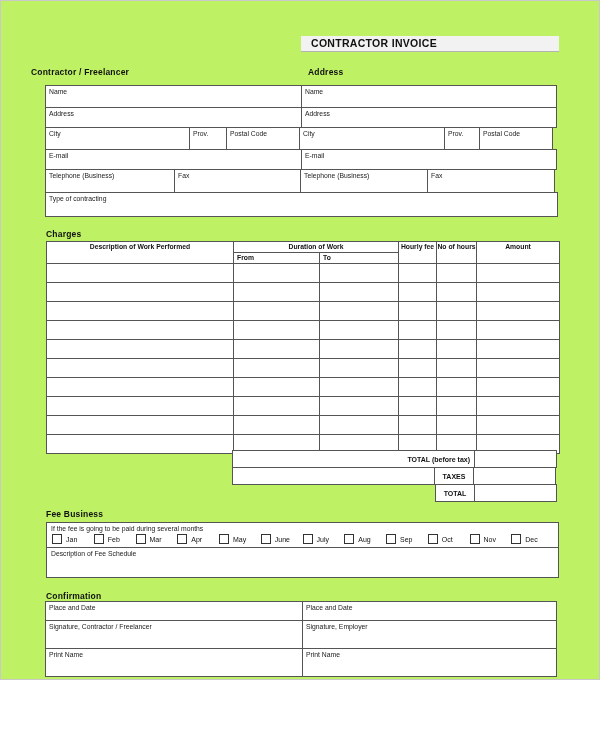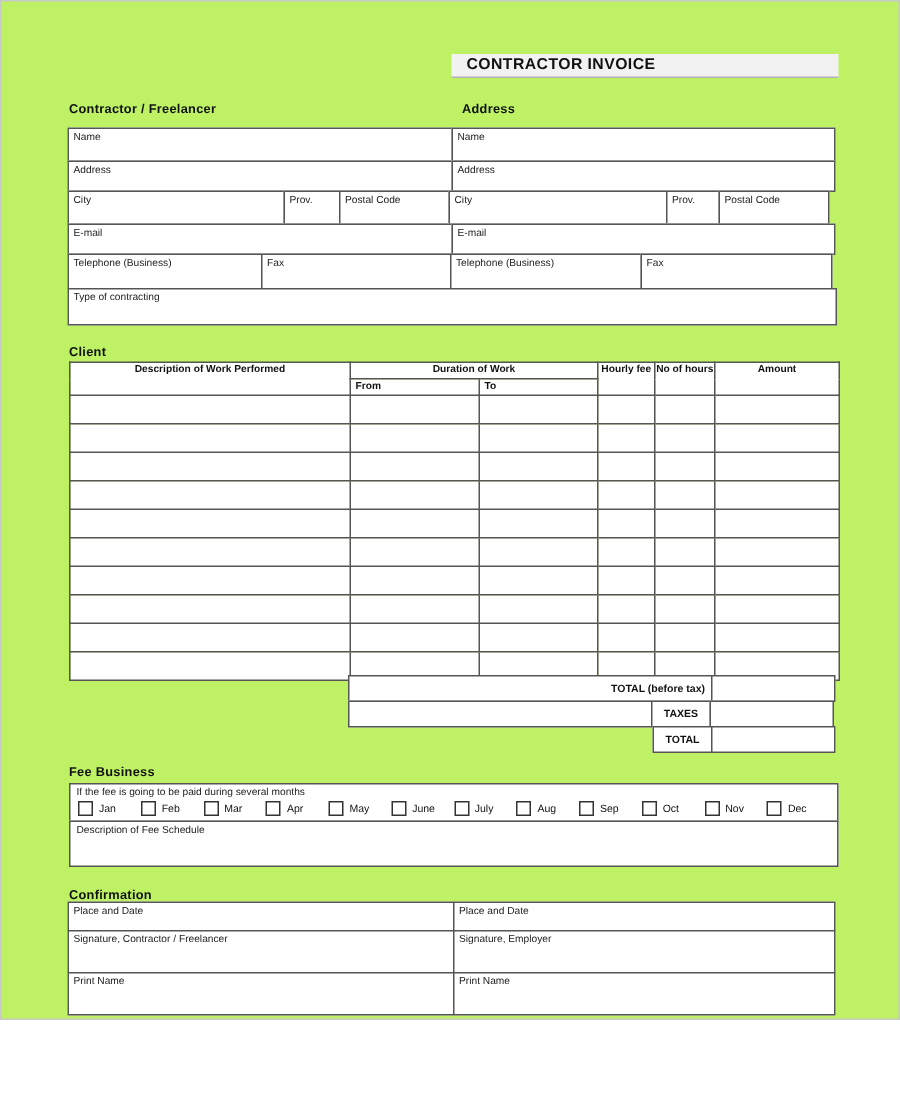--- a/index.html
+++ b/index.html
@@ -58,21 +58,21 @@
   }
   .box-label { font-size:6.8px; padding:2px 0 0 4px; color:#222; }
 </style>
 </head>
 <body>
 
 <div class="page">
 
   <div class="title-bar">CONTRACTOR INVOICE</div>
 
-  <div class="section-heading" style="left:45px; top:66px;">Contractor / Freelancer</div>
+  <div class="section-heading" style="left:30px; top:66px;">Contractor / Freelancer</div>
   <div class="section-heading" style="left:307px; top:66px;">Address</div>
 
   <div class="grid" style="top:85px; width:513px;">
     <div class="grow">
       <div class="cell" style="width:257px; height:23px;">Name</div>
       <div class="cell" style="width:256px; height:23px;">Name</div>
     </div>
     <div class="grow">
       <div class="cell" style="width:257px; height:21px;">Address</div>
       <div class="cell" style="width:256px; height:21px;">Address</div>
@@ -93,21 +93,21 @@
       <div class="cell" style="width:130px; height:24px;">Telephone (Business)</div>
       <div class="cell" style="width:127px; height:24px;">Fax</div>
       <div class="cell" style="width:128px; height:24px;">Telephone (Business)</div>
       <div class="cell" style="width:128px; height:24px;">Fax</div>
     </div>
     <div class="grow">
       <div class="cell" style="width:513px; height:25px;">Type of contracting</div>
     </div>
   </div>
 
-  <div class="section-heading" style="left:45px; top:228px;">Client</div>
+  <div class="section-heading" style="left:45px; top:228px;">Charges</div>
 
   <table class="charges">
     <colgroup>
       <col style="width:187px">
         <col style="width:86px">
         <col style="width:79px">
       <col style="width:38px">
         <col style="width:40px">
         <col style="width:83px">
     </colgroup>

